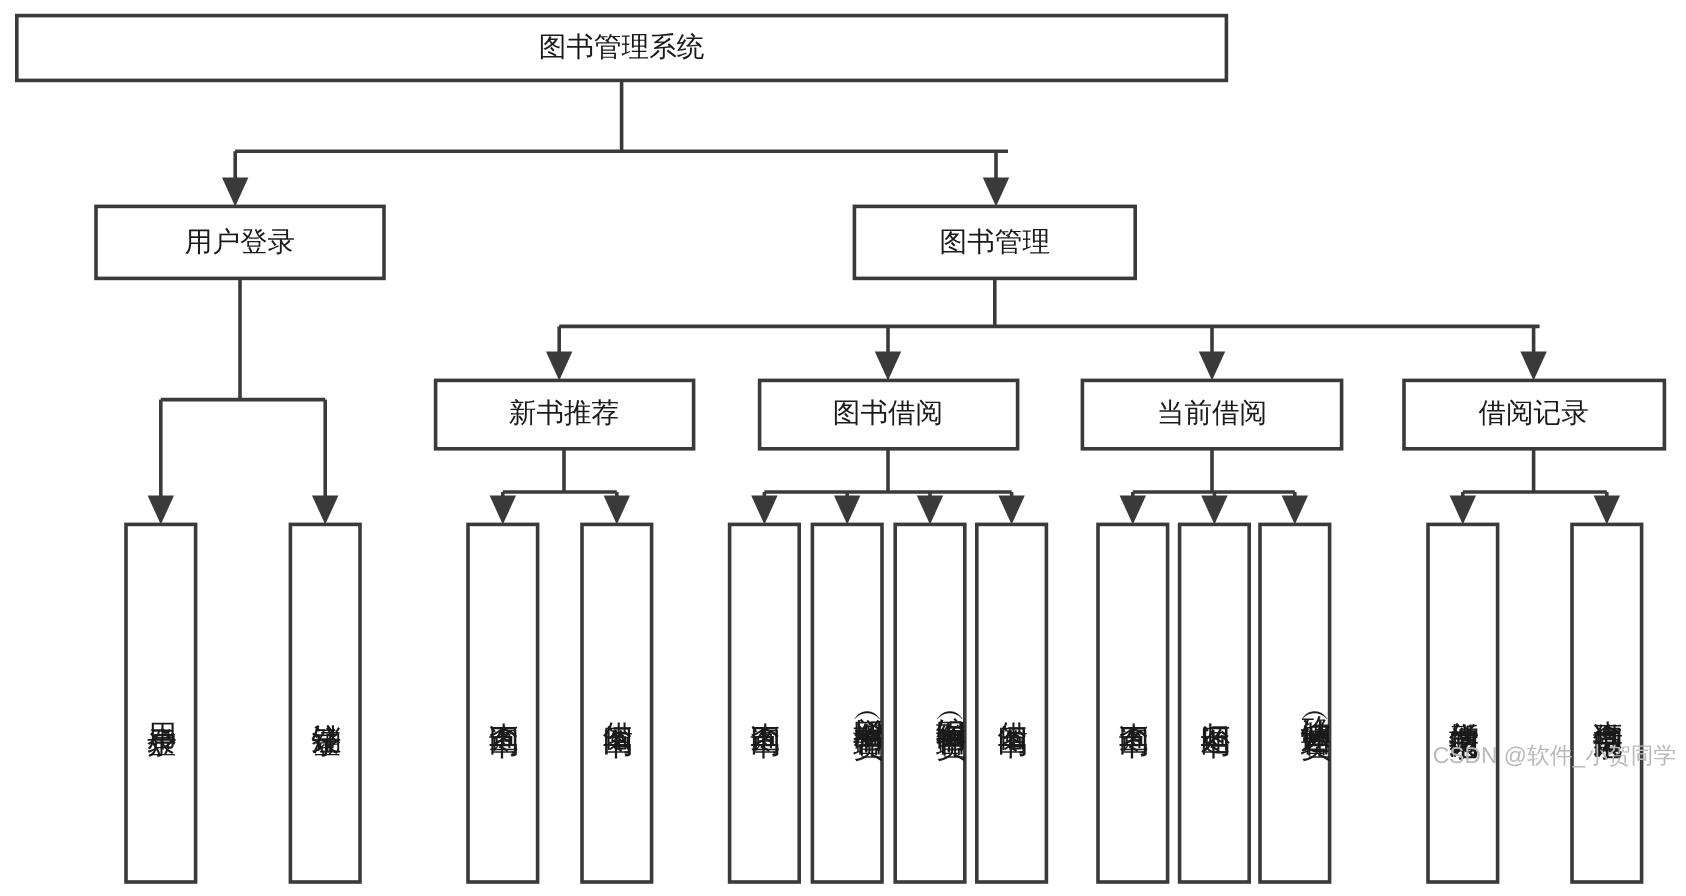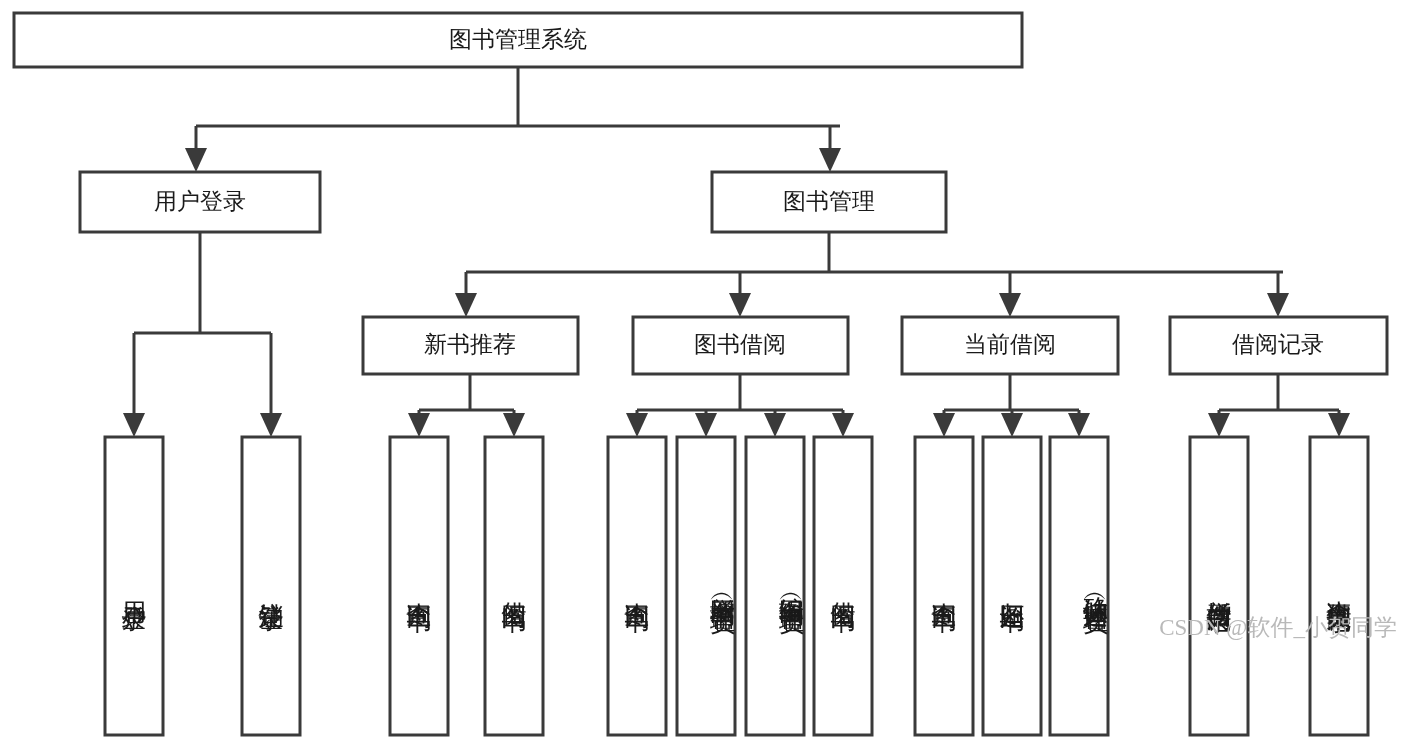--- a/index.html
+++ b/index.html
@@ -59,22 +59,22 @@
     display: flex;
     align-items: center;
     justify-content: center;
     white-space: nowrap;
     user-select: none;
   }
   .watermark {
     position: absolute;
     right: 8px;
     bottom: 4px;
-    font-family: Liberation Serif, serif;
-    font-size: 23px;
+    font-family: Liberation Sans, sans-serif;
+    font-size: 19px;
     color: #b9b9b9;
     white-space: nowrap;
     user-select: none;
   }
 </style>
 </head>
 <body>
 
 <div id="diagram-root">
 

